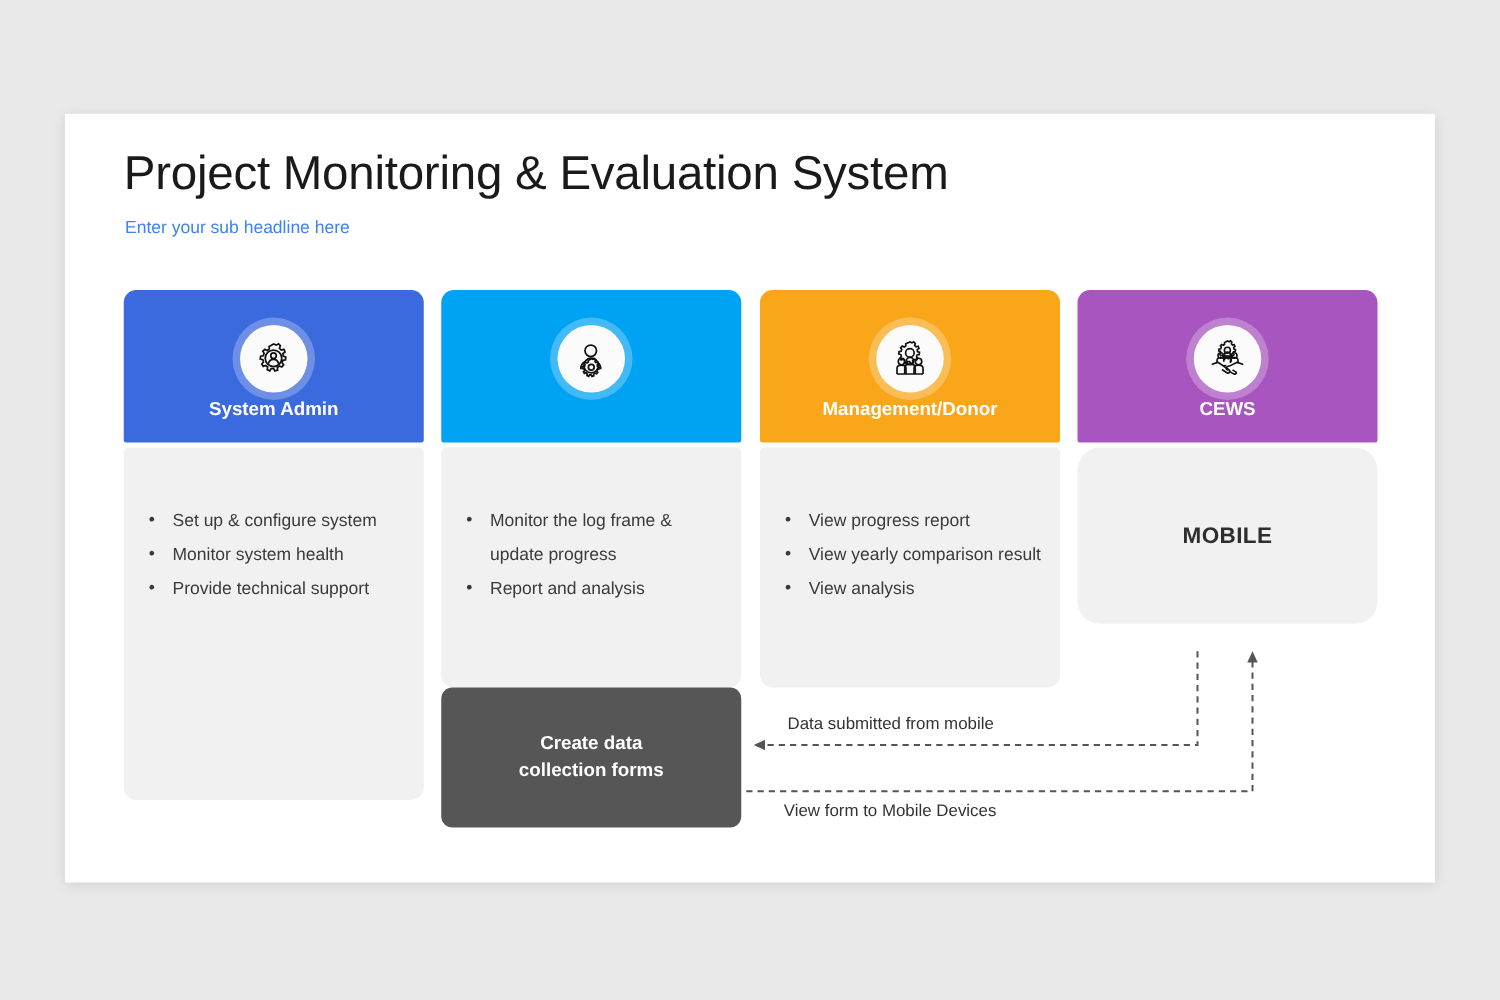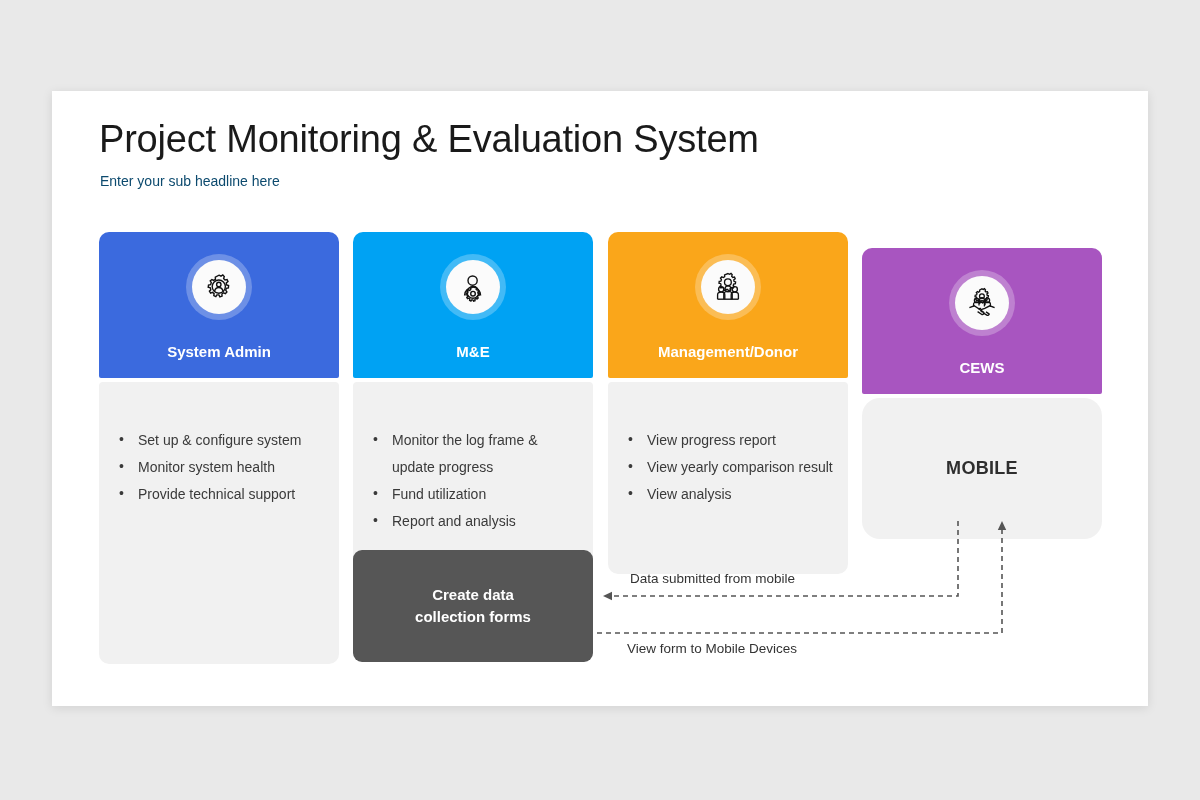--- a/index.html
+++ b/index.html
@@ -38,38 +38,38 @@
     letter-spacing: -0.2px;
     white-space: nowrap;
   }
 
   #page-subtitle {
     position: absolute;
     left: 48px;
     top: 82px;
     font-size: 14px;
     font-weight: 400;
-    color: #0c4a6e;
+    color: #3b82f6;
     white-space: nowrap;
   }
 
   
   .column {
     position: absolute;
     top: 141px;
     width: 240px;
   }
   .col-0 { left: 47px;  }
   .col-1 { left: 301px; }
   .col-2 { left: 556px; }
-  .col-3 { left: 810px; margin-top: 16px; }
+  .col-3 { left: 810px; }
 
   .card-head {
     position: relative;
-    height: 146px;
+    height: 122px;
     border-radius: 10px 10px 2px 2px;
     overflow: visible;
   }
 
   .icon-wrap {
     position: absolute;
     left: 50%;
     top: 22px;
     transform: translateX(-50%);
     width: 66px;
@@ -221,26 +221,24 @@
         <div class="icon-disc">
           <svg width="32" height="32" viewBox="0 0 32 32" fill="none" stroke="#111" stroke-width="1.4">
             <circle cx="15.6" cy="9.6" r="4.6"></circle>
             <path d="M7.6 24.4c0-4.6 3.6-7.6 8-7.6 4.4 0 8 3 8 7.6"></path>
             <circle cx="16" cy="21.4" r="5.9" fill="#fbfbfb"></circle>
             <path d="M16 15.9 17.3 16.5 18.5 15.8 19.5 16.9 19 18.2 19.9 19.1 21.3 18.8 21.9 20.2 20.8 21 21 22.3 22.3 22.8 22.1 24.3 20.8 24.5 20.4 25.8 21.2 26.9 20.2 28 19 27.5 17.9 28.3 18 29.7 16.6 30.1 15.9 28.9 14.6 28.9 13.9 30.1 12.6 29.4 12.8 28 11.8 27.2 10.5 27.7 9.8 26.4 10.7 25.5 10.4 24.2 9 23.8 9.2 22.4 10.6 22.1 11 20.9 10.3 19.8 11.4 18.8 12.6 19.4 13.7 18.7 13.6 17.3Z"></path>
             <circle cx="16" cy="22.7" r="2.3"></circle>
           </svg>
         </div>
       </div>
-      <div class="card-head-label">M&amp;E</div>
     </div>
     <div class="card-body short">
       <ul class="bullets">
         <li>Monitor the log frame &amp; update progress</li>
-        <li>Fund utilization</li>
         <li>Report and analysis</li>
       </ul>
     </div>
   </div>
 
   <div class="column col-2">
     <div class="card-head" style="background:#faa61a;padding-left:24px;">
       <div class="icon-wrap">
         <div class="icon-disc">
           <svg width="32" height="32" viewBox="0 0 32 32" fill="none" stroke="#111" stroke-width="1.35">

